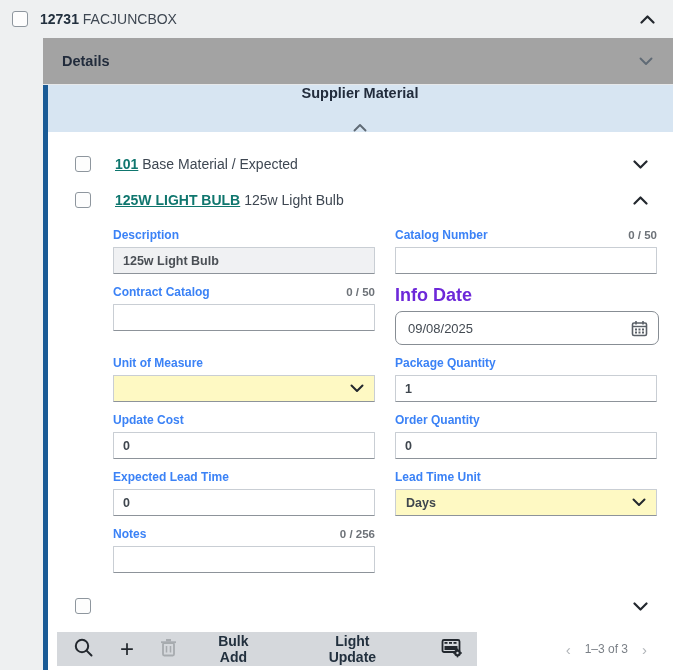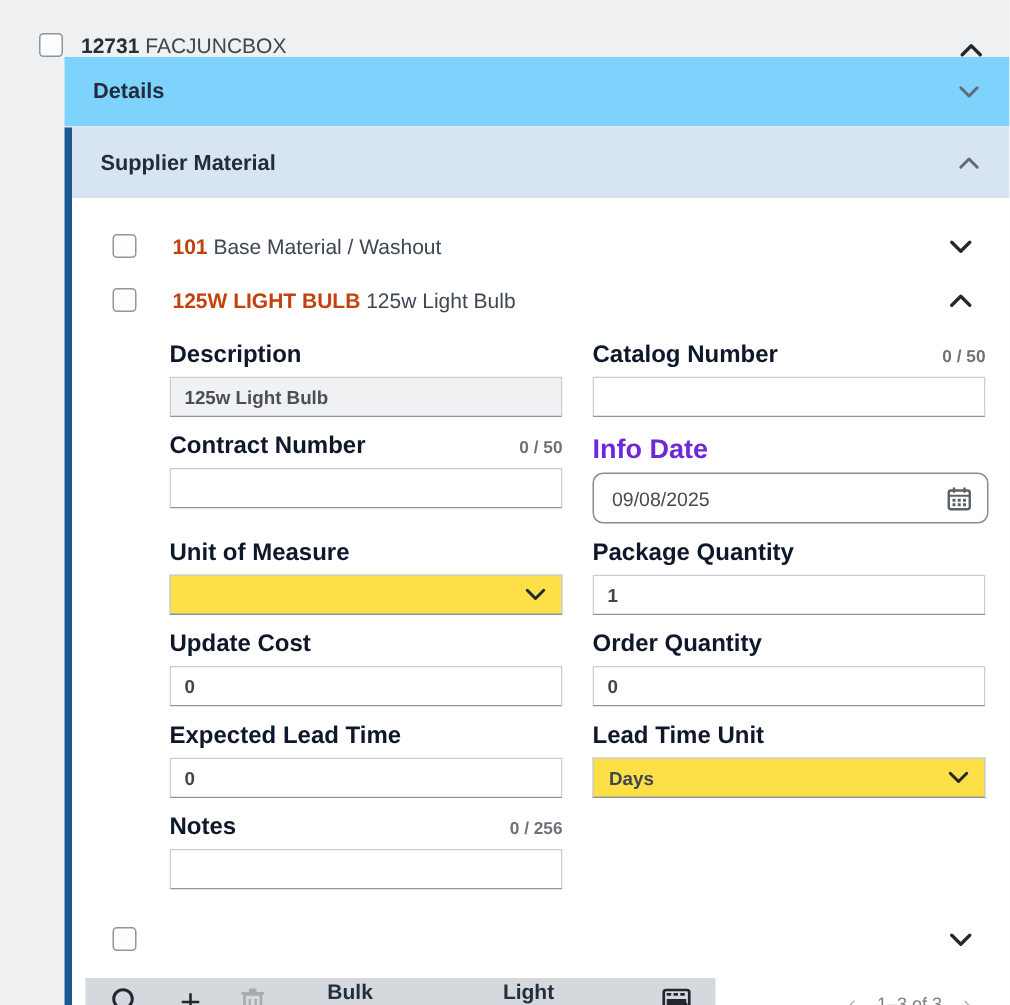--- a/index.html
+++ b/index.html
@@ -10,22 +10,22 @@
     color: #222c3a;
     width: 673px;
     height: 670px;
     overflow: hidden;
   }
 
   
   .top-row {
     height: 38px;
     display: flex;
-    align-items: flex-end;
-    padding: 0 18px 0 26px;
+    align-items: center;
+    padding: 0 18px 0 12px;
   }
   .checkbox {
     width: 16px; height: 16px;
     border: 1.6px solid #8e969e;
     border-radius: 3px;
     background: #fdfdfd;
     flex: 0 0 auto;
     cursor: pointer;
   }
   .top-row .title { margin-left: 12px; font-size: 14px; }
@@ -43,71 +43,71 @@
     border-bottom: 1px solid #d9dee4;
   }
 
   .acc-row {
     height: 47px;
     display: flex;
     align-items: center;
     padding: 0 20px 0 19px;
   }
   .acc-row .acc-title { font-size: 14.5px; font-weight: 700; color: #222c3c; }
-  .details-row { border-bottom: 1px solid #e6e8ea; background: #7dd3fc; }
+  .details-row { border-bottom: 1px solid #e6e8ea; background: #a3a3a3; }
 
   
   .supplier-section { border-left: 5px solid var(--accent-blue, #1a5b96); }
-  .supplier-header { background: var(--section-bg, #d7e5f2); }
+  .supplier-header { background: var(--section-bg, #d7e5f2); flex-direction: column; }
   .section-body { background: #ffffff; padding: 14px 0 14px 0; }
 
   .material-row {
     height: 36px;
     display: flex;
     align-items: center;
     padding: 0 25px 0 27px;
   }
   .material-row .label { margin-left: 24px; font-size: 14px; }
-  .material-row .label b { color: #c2410c; }
+  .material-row .label b { color: #0f766e; text-decoration: underline; }
   .material-row .label span { color: #3e4752; }
 
   
   .form-area {
     margin: 10px 18px 4px 65px;
     display: grid;
     grid-template-columns: 262px 262px;
     column-gap: 20px;
   }
   .field { margin-bottom: 11px; }
   .field-label-row {
     display: flex;
     justify-content: space-between;
     align-items: baseline;
     margin-bottom: 5px;
   }
-  .field-label { font-size: 16px; font-weight: 700; color: #0f172a; }
+  .field-label { font-size: 12px; font-weight: 700; color: #3b82f6; }
   .field-counter { font-size: 11.5px; font-weight: 700; color: #6d7278; }
   .text-input {
     width: 100%; height: 27px;
     border: 1px solid #c9ced4;
     border-bottom-color: #8d939a;
     background: #ffffff;
     padding: 0 9px;
     font-family: "Liberation Sans", sans-serif;
     font-size: 12.5px; font-weight: 700; color: #3f464e;
     border-radius: 1px;
     outline: none;
   }
   .text-input.readonly { background: #f0f1f3; color: #4a4f55; }
 
   .select-box {
     width: 100%; height: 27px;
     border: 1px solid #c9ced4;
     border-bottom-color: #8d939a;
-    background: #fde047;
+    background: #fef9c3;
     display: flex; align-items: center; justify-content: space-between;
     padding: 0 10px;
     font-size: 12.5px; font-weight: 700; color: #3f464e;
     cursor: pointer;
   }
 
   .date-field .field-label { font-size: 18px; color: #6d28d9; }
   .date-box {
     width: 264px; height: 34px;
     border: 1.6px solid #878d94;
@@ -191,21 +191,21 @@
           </svg>
       </span>
     </div>
 
     <div class="section-body">
 
       <div class="material-row">
         <div class="checkbox"></div>
         <div class="label">
           <b>101</b>
-          <span>Base Material / Washout</span>
+          <span>Base Material / Expected</span>
         </div>
         <div class="spacer"></div>
         <span class="chev">
           <svg width="15" height="9" viewBox="0 0 15 9">
               <polyline points="1.5,1.5 7.5,7.5 13.5,1.5" fill="none" stroke="#23282e" stroke-width="2.2" stroke-linecap="round" stroke-linejoin="round"></polyline>
             </svg>
         </span>
       </div>
 
       <div class="material-row">
@@ -235,21 +235,21 @@
         <div class="field">
           <div class="field-label-row">
             <span class="field-label">Catalog Number</span>
             <span class="field-counter">0 / 50</span>
           </div>
           <input class="text-input" value="" style="">
         </div>
 
         <div class="field">
           <div class="field-label-row">
-            <span class="field-label">Contract Number</span>
+            <span class="field-label">Contract Catalog</span>
             <span class="field-counter">0 / 50</span>
           </div>
           <input class="text-input" value="" style="">
         </div>
 
         <div class="field date-field">
           <div class="field-label-row">
             <span class="field-label">Info Date</span>
           </div>
           <div class="date-box">

